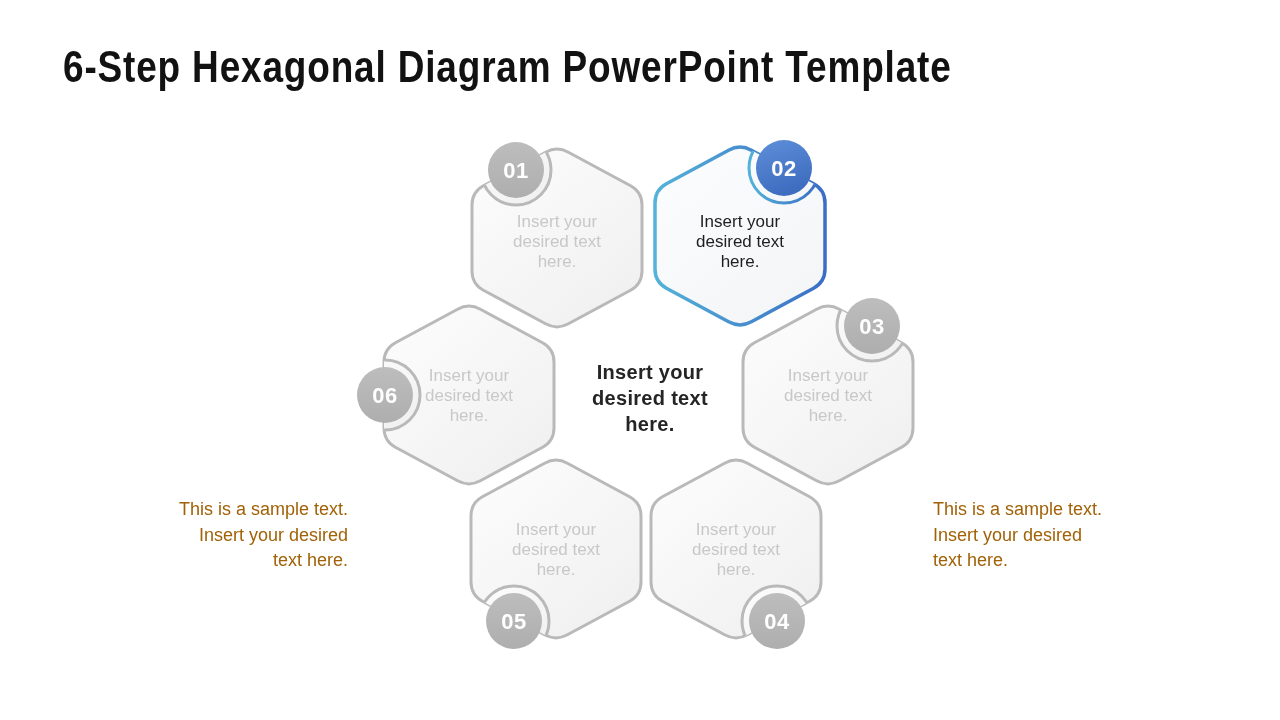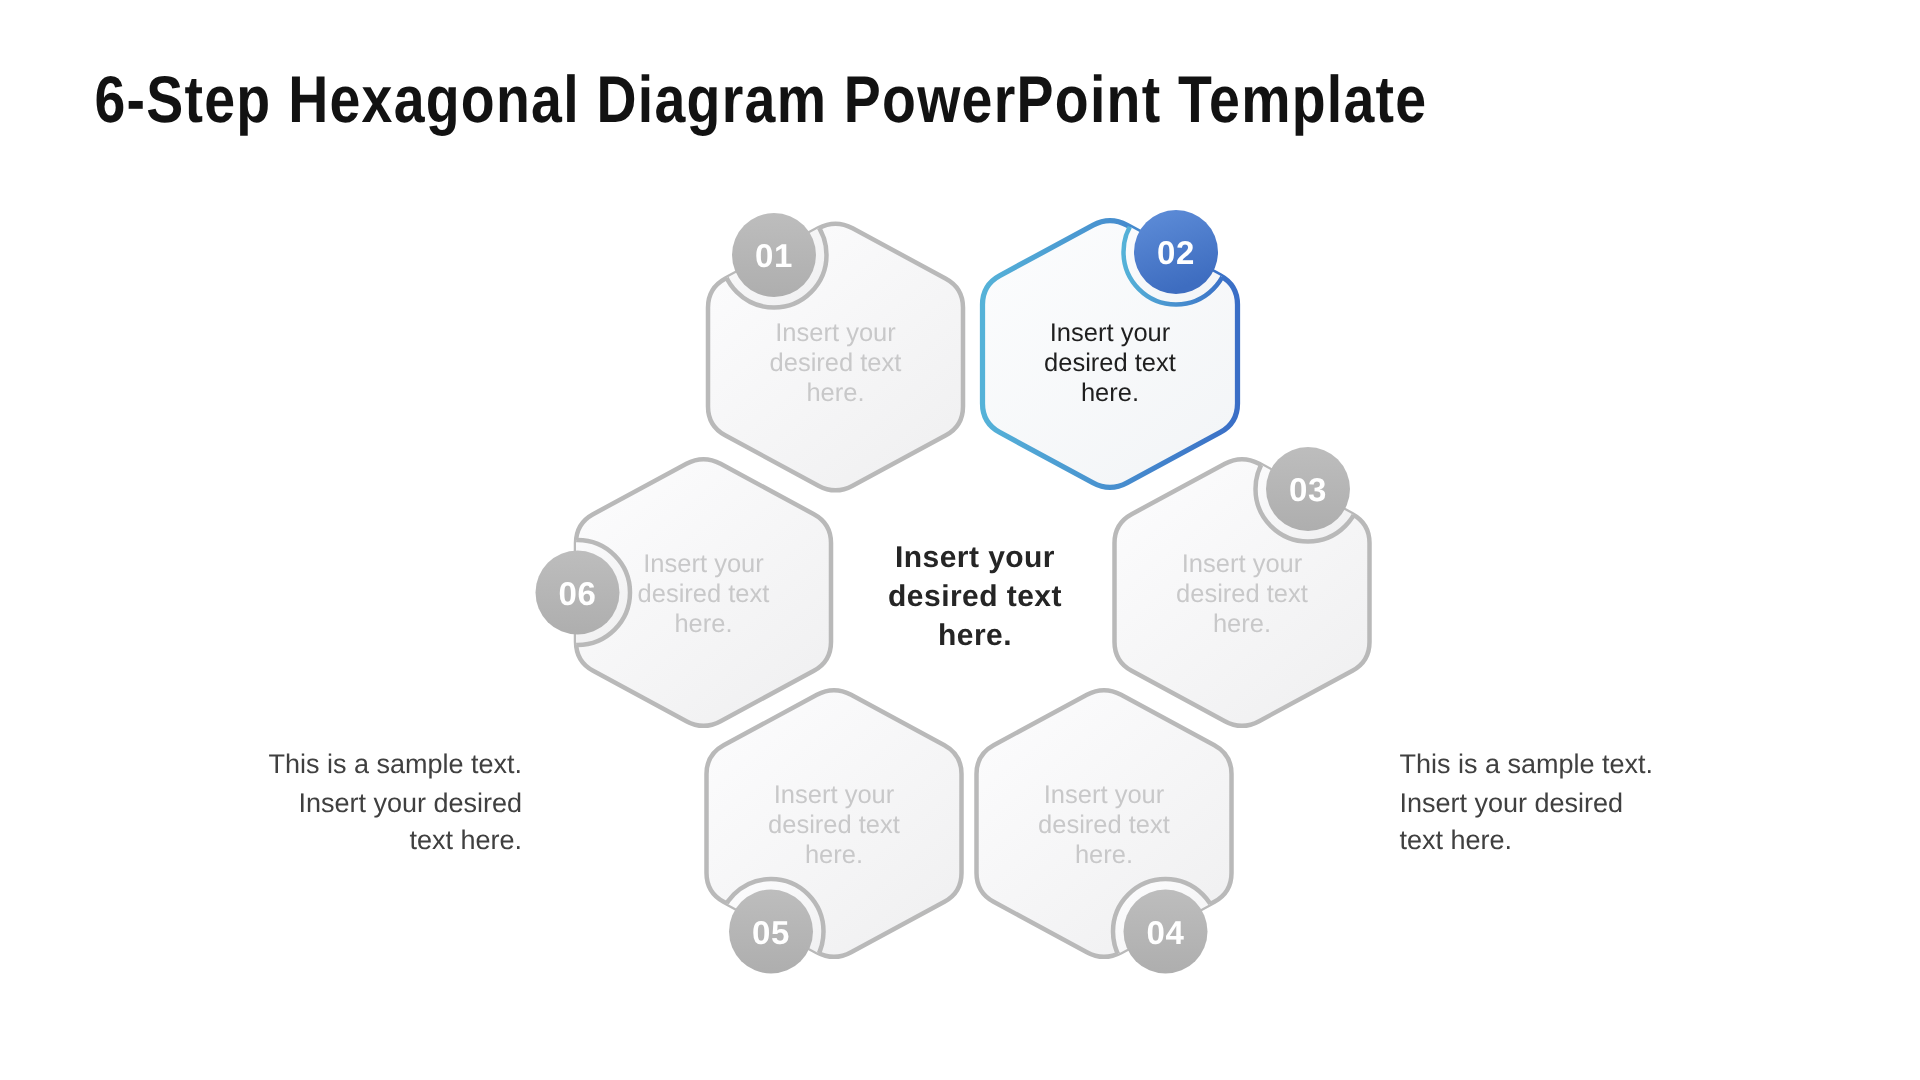--- a/index.html
+++ b/index.html
@@ -32,21 +32,21 @@
   .hex-text.gray { color:#c8c8c9; }
   .hex-text.dark { color:#1f1f1f; }
   .center-text {
     position:absolute; left:650px; top:398px; width:190px;
     transform:translate(-50%,-50%); text-align:center;
     font-size:20px; font-weight:700; line-height:26px;
     color:#252525; white-space:pre-line; letter-spacing:0.3px;
   }
   .note {
     position:absolute; top:497px; font-size:18px; line-height:25.5px;
-    color:#404040; white-space:pre-line;
+    color:#a16207; white-space:pre-line;
   }
   .note-left  { left:148px; width:200px; text-align:right; }
   .note-right { left:933px; width:210px; text-align:left; }
 </style>
 </head>
 <body>
 
 <div class="slide">
 
   <div class="title">6-Step Hexagonal Diagram PowerPoint Template</div>

